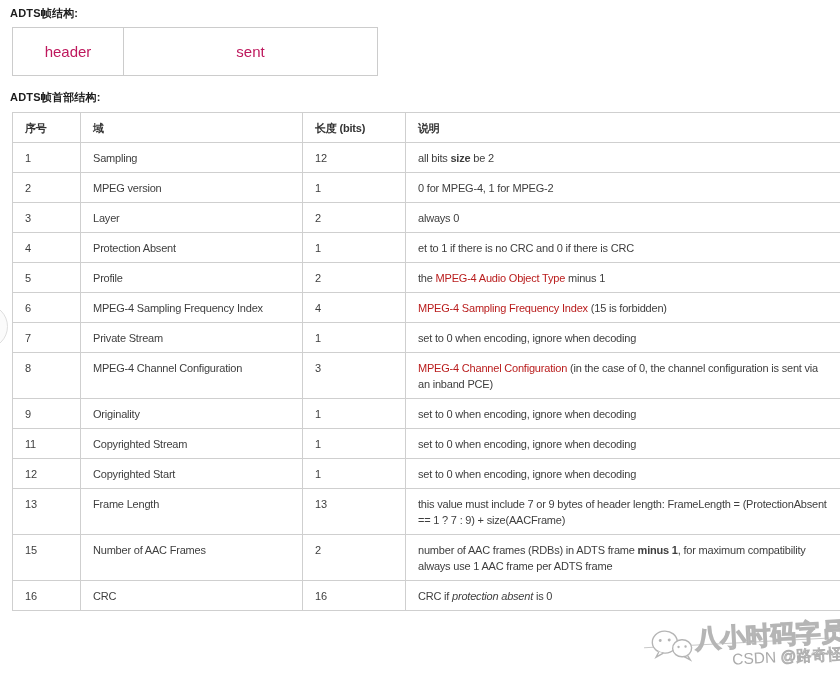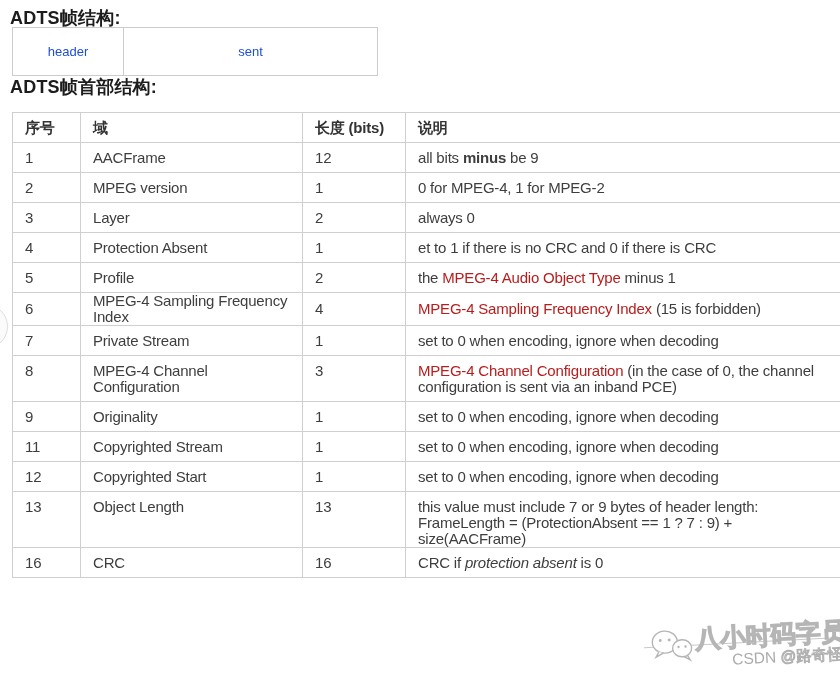--- a/index.html
+++ b/index.html
@@ -7,51 +7,51 @@
   body {
     position: relative;
     background: #ffffff;
     overflow: hidden;
     font-family: "Liberation Sans", "DejaVu Sans", sans-serif;
     color: #3e3e3e;
   }
   .sec-title {
     position: absolute;
     left: 10px;
-    font-size: 18px;
+    font-size: 11px;
     font-weight: bold;
     color: #1c1c1c;
     letter-spacing: 0.2px;
   }
   #title1 { top: 6px; }
-  #title2 { top: 75px; }
+  #title2 { top: 90px; }
 
   
   .frame-box {
     position: absolute;
     left: 12px; top: 27px;
     width: 366px; height: 49px;
     border: 1px solid #cccccc;
     display: flex;
   }
   .frame-cell {
     display: flex; align-items: center; justify-content: center;
-    font-size: 13px; color: #1d4ed8;
+    font-size: 15px; color: #be185d;
   }
   .frame-cell.header-cell { width: 111px; border-right: 1px solid #cccccc; }
   .frame-cell.body-cell { flex: 1; }
 
   
   .adts-table {
     position: absolute;
     left: 12px; top: 112px;
     width: 828px;
     border-collapse: collapse;
     table-layout: fixed;
-    font-size: 15px;
+    font-size: 11px;
     letter-spacing: -0.2px;
     color: #3e3e3e;
   }
   .adts-table col.c1 { width: 68px; }
   .adts-table col.c2 { width: 222px; }
   .adts-table col.c3 { width: 103px; }
   .adts-table col.c4 { width: auto; }
   .adts-table tr { border-bottom: 1px solid #cfcfcf; }
   .adts-table tr:first-child { border-top: 1px solid #cfcfcf; }
   .adts-table td, .adts-table th {
@@ -140,23 +140,23 @@
     <tr id="header-row">
         <th class="vline">序号</th>
         <th class="vline">域</th>
         <th class="vline">长度 (bits)</th>
         <th>说明</th>
       </tr>
   </thead>
   <tbody id="table-body">
       <tr>
         <td class="vline">1</td>
-        <td class="vline">AACFrame</td>
+        <td class="vline">Sampling</td>
         <td class="vline">12</td>
-        <td><span>all bits </span><span class="seg-b">minus</span><span> be 9</span></td>
+        <td><span>all bits </span><span class="seg-b">size</span><span> be 2</span></td>
       </tr>
       <tr>
         <td class="vline">2</td>
         <td class="vline">MPEG version</td>
         <td class="vline">1</td>
         <td><span>0 for MPEG-4, 1 for MPEG-2</span></td>
       </tr>
       <tr>
         <td class="vline">3</td>
         <td class="vline">Layer</td>
@@ -206,23 +206,29 @@
         <td><span>set to 0 when encoding, ignore when decoding</span></td>
       </tr>
       <tr>
         <td class="vline">12</td>
         <td class="vline">Copyrighted Start</td>
         <td class="vline">1</td>
         <td><span>set to 0 when encoding, ignore when decoding</span></td>
       </tr>
       <tr class="tall">
         <td class="vline">13</td>
-        <td class="vline">Object Length</td>
+        <td class="vline">Frame Length</td>
         <td class="vline">13</td>
         <td><span>this value must include 7 or 9 bytes of header length: FrameLength = (ProtectionAbsent == 1 ? 7 : 9) + size(AACFrame)</span></td>
+      </tr>
+      <tr class="tall">
+        <td class="vline">15</td>
+        <td class="vline">Number of AAC Frames</td>
+        <td class="vline">2</td>
+        <td><span>number of AAC frames (RDBs) in ADTS frame </span><span class="seg-b">minus 1</span><span>, for maximum compatibility always use 1 AAC frame per ADTS frame</span></td>
       </tr>
       <tr>
         <td class="vline">16</td>
         <td class="vline">CRC</td>
         <td class="vline">16</td>
         <td><span>CRC if </span><span class="seg-i">protection absent</span><span> is 0</span></td>
       </tr>
     </tbody>
 </table>
 

